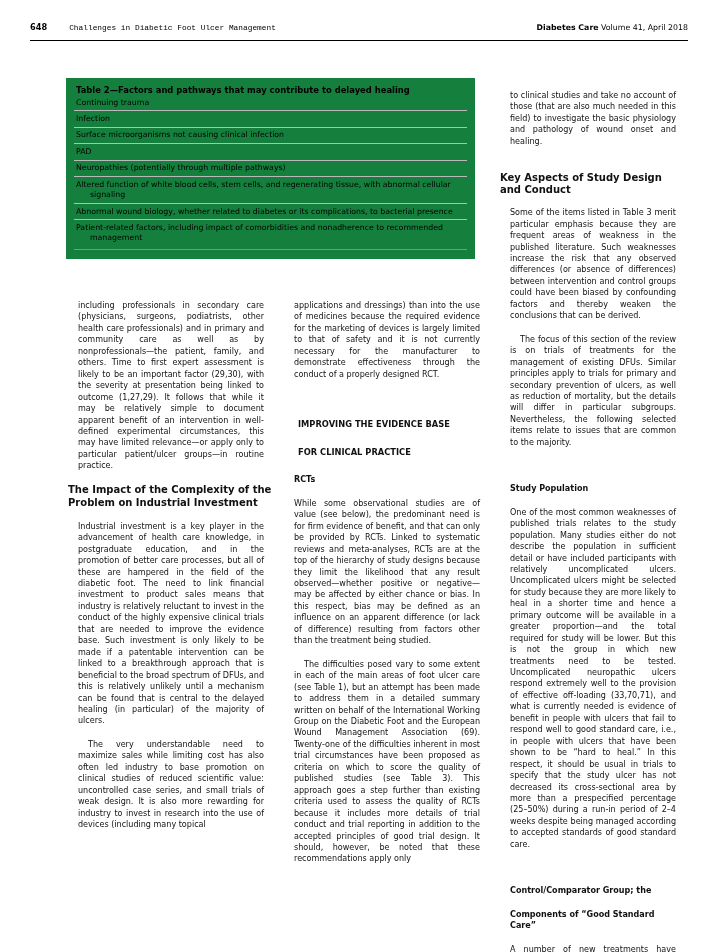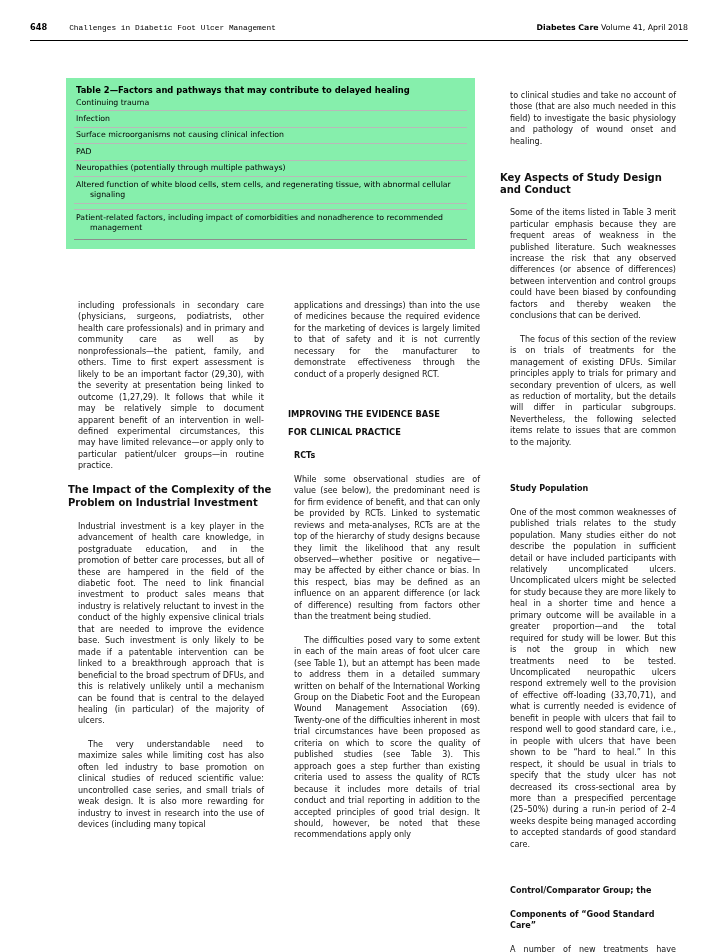--- a/index.html
+++ b/index.html
@@ -63,21 +63,21 @@
     height: 1.4px;
     background: #000000;
   }
 
   
   .table-box {
     position: absolute;
     left: 66px;
     top: 78px;
     width: 409px;
-    background: #86efac;
+    background: #15803d;
     padding: 0;
     box-sizing: border-box;
   }
   .tbl-inner {
     padding: 6px 8px 8px 8px;
   }
   .tbl-title {
     font-size: 8.4px;
     font-weight: bold;
     line-height: 1.25;
@@ -123,21 +123,21 @@
     text-indent: 10px;
   }
   .col h3 {
     margin: 2px;
     font-size: 10px;
     line-height: 11.45px;
     font-weight: bold;
     text-align: left;
   }
   .col h2 {
-    margin: 6px;
+    margin: 16px;
     font-size: 8.3px;
     line-height: 11.6px;
     font-weight: bold;
     text-align: left;
     letter-spacing: 0.01px;
   }
   .col h4 {
     margin: 12px;
     font-size: 8.05px;
     line-height: 11.45px;
@@ -186,20 +186,21 @@
         <span>PAD</span>
       </div>
       <div class="tbl-row">
         <span>Neuropathies (potentially through multiple pathways)</span>
       </div>
       <div class="tbl-row">
         <span>Altered function of white blood cells, stem cells, and regenerating tissue, with abnormal cellular</span>
         <span class="hang">signaling</span>
       </div>
       <div class="tbl-row">
+        <span>Abnormal wound biology, whether related to diabetes or its complications, to bacterial presence</span>
       </div>
       <div class="tbl-row">
         <span>Patient-related factors, including impact of comorbidities and nonadherence to recommended</span>
         <span class="hang">management</span>
       </div>
 
       <div class="tbl-foot"></div>
     </div>
   </div>
 

